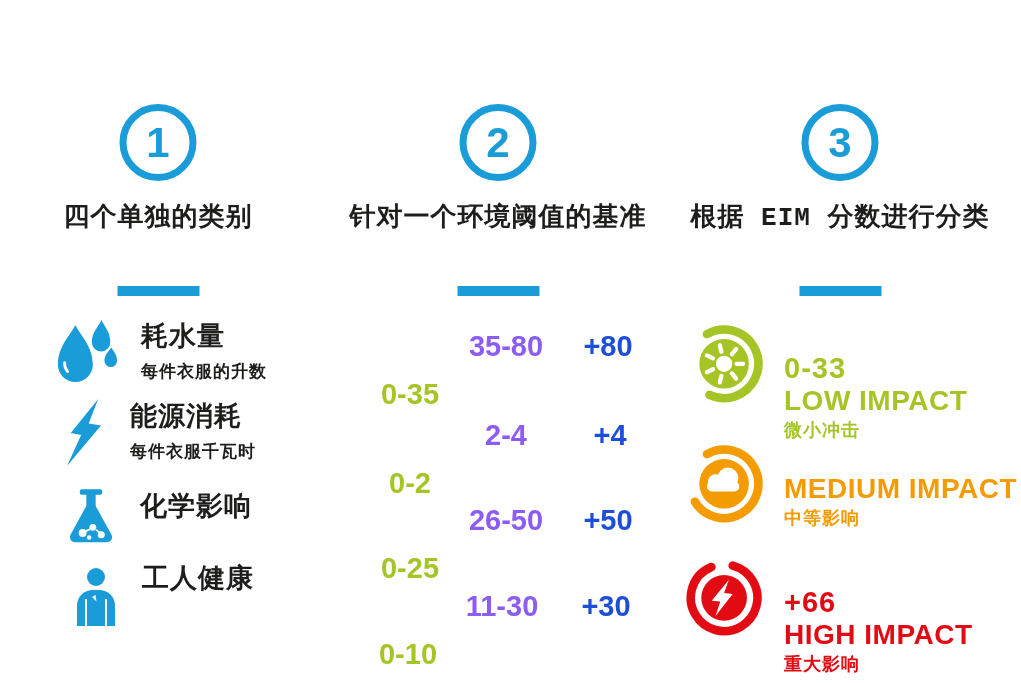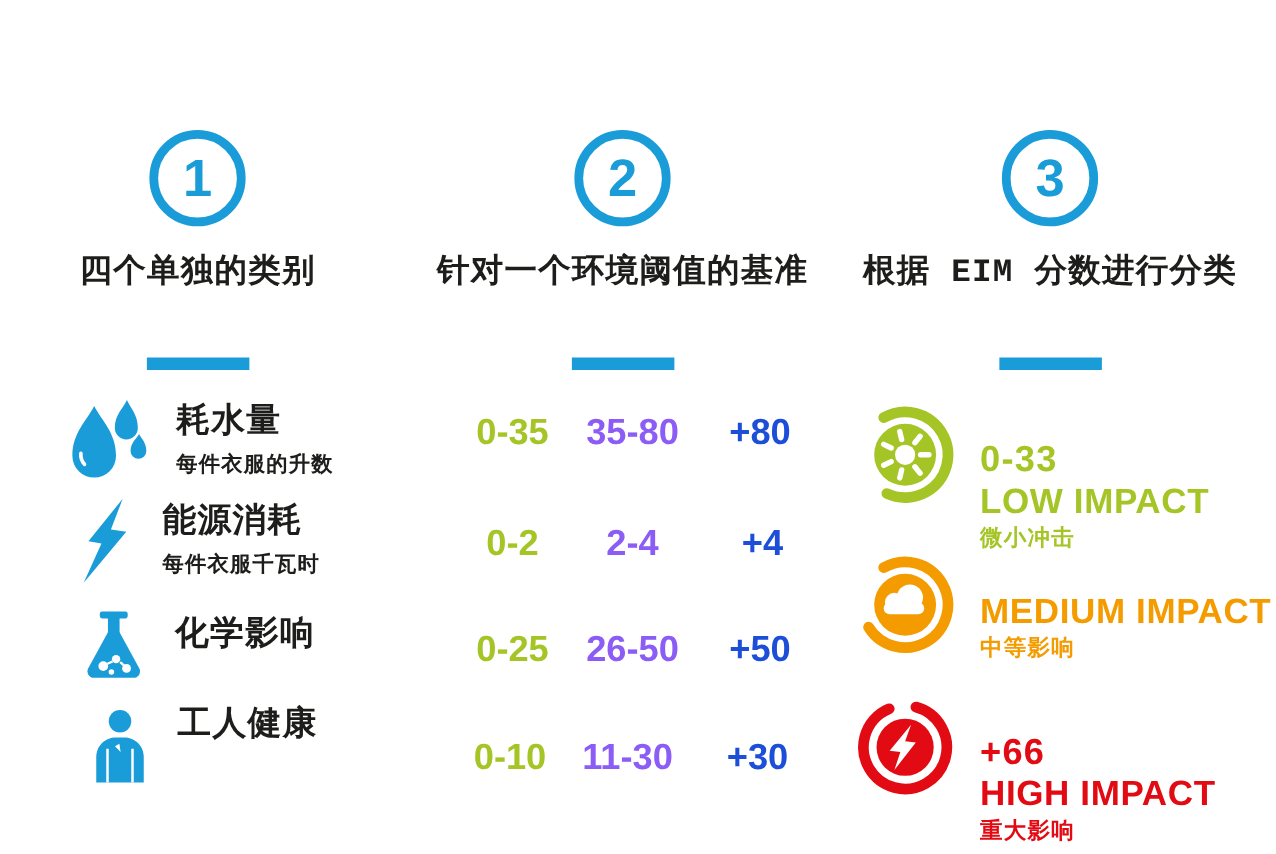--- a/index.html
+++ b/index.html
@@ -19,21 +19,21 @@
   .step-title { margin-top:18px; font-size:26px; white-space:nowrap; letter-spacing:1px;font-family:Liberation Mono, monospace; }
   .step-underline { width:82px; height:10px; background:#1a9cd8; margin:52px auto 0; }
   
   .cat-row { position:absolute; display:flex; align-items:flex-start; }
   .cat-icon { flex:0 0 auto; color:#1a9cd8; display:flex; align-items:center; justify-content:center; }
   .cat-text { margin-left:22px; }
   .cat-title { font-size:27px; letter-spacing:1px; white-space:nowrap; }
   .cat-sub { font-size:17px; margin-top:6px; letter-spacing:1px; white-space:nowrap; }
   
   .th { position:absolute; transform:translateX(-50%); font-size:29px; line-height:34px; white-space:nowrap; }
-  .th.low { color:#a4c525; }
+  .th.low { color:#a4c525;margin-top:48px; }
   .th.med { color:#8b5cf6; }
   .th.high { color:#1d4ed8; }
   
   .badge { position:absolute; left:686px; display:flex; align-items:flex-start; }
   .badge-icon { flex:0 0 auto; }
   .badge-text { margin-left:18px; padding-top:4px; display:flex; flex-direction:column;margin-top:32px; }
   .badge-range { font-size:29px; line-height:32px; letter-spacing:1px; }
   .badge-label { font-size:28px; line-height:33px; letter-spacing:0.5px; white-space:nowrap; }
   .badge-zh { font-size:18px; line-height:22px; margin-top:2px; letter-spacing:1px; }
   .badge.green  .badge-range, .badge.green  .badge-label, .badge.green  .badge-zh { color:#a4c525; }

